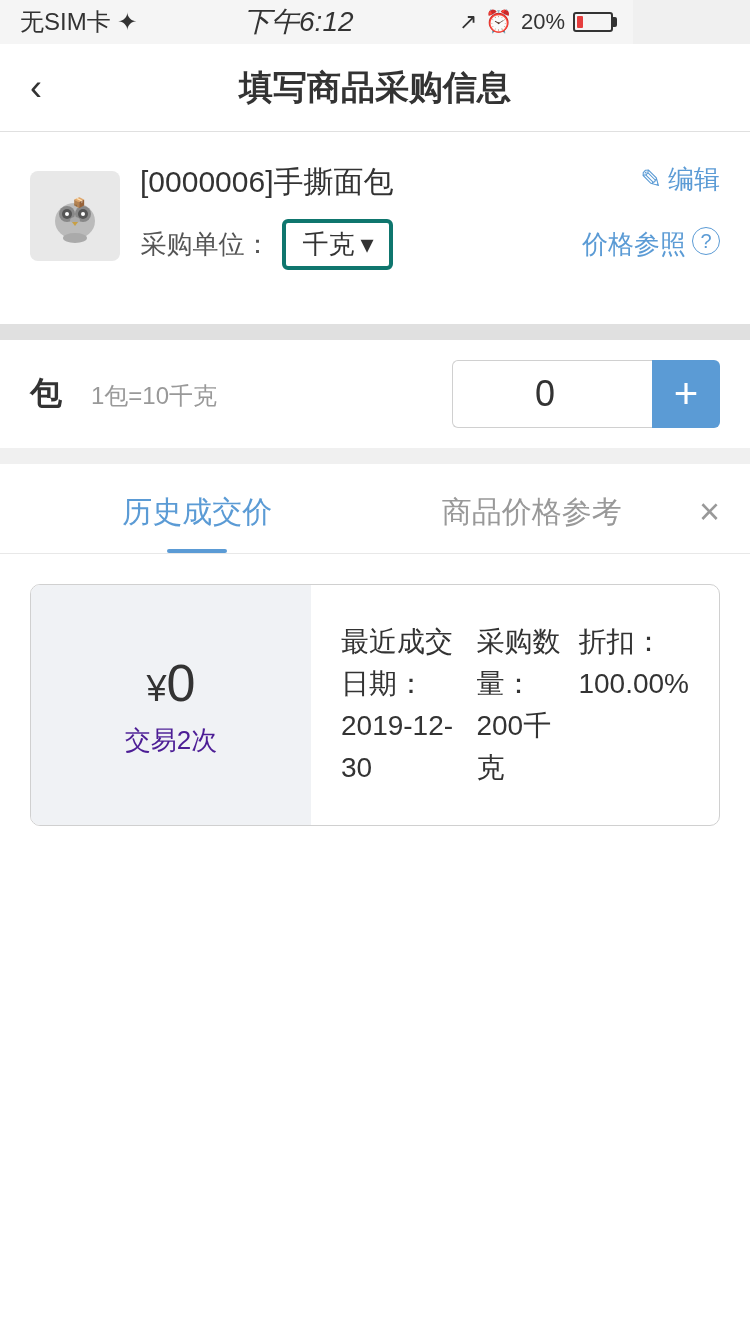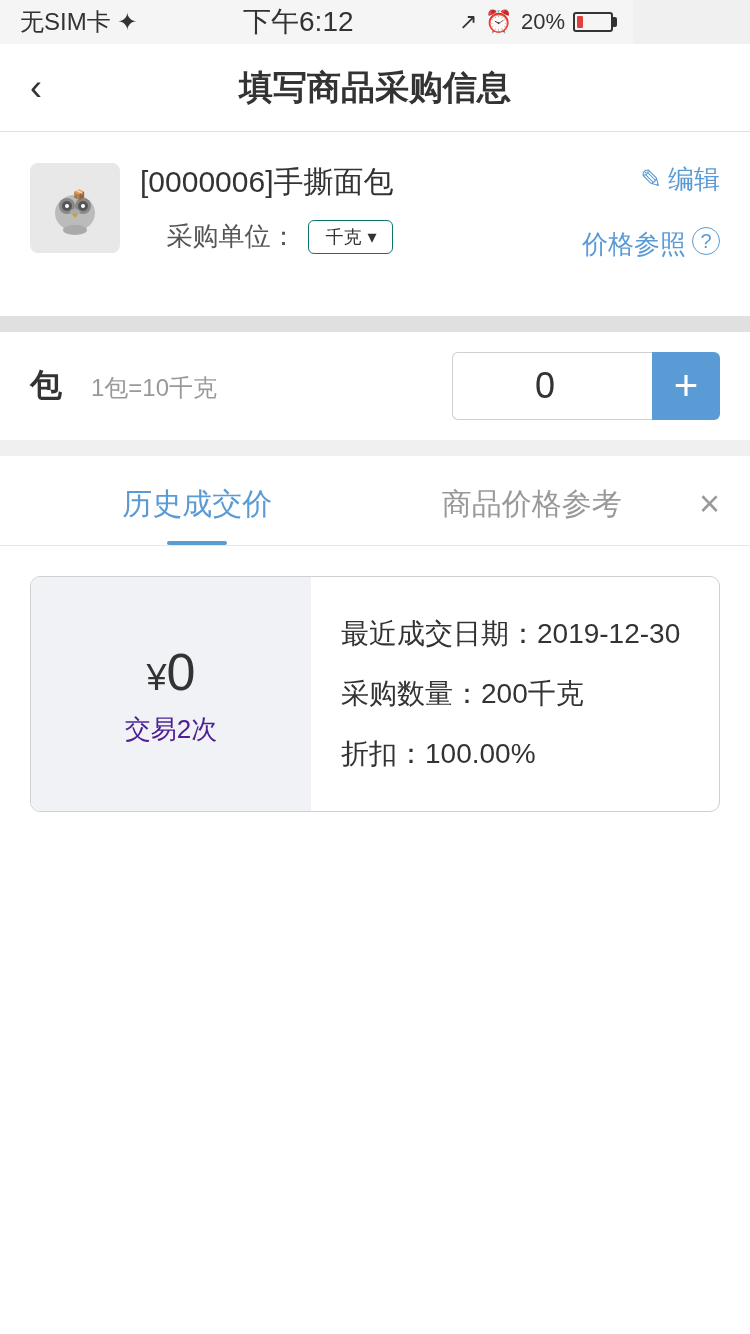--- a/index.html
+++ b/index.html
@@ -19,21 +19,21 @@
       height: 44px;
       background: #f5f5f5;
       display: flex;
       align-items: center;
       justify-content: space-between;
       padding: 0 20px;
       font-size: 24px;
       color: #333;
     }
     .status-left { display: flex; align-items: center; gap: 8px; }
-    .status-center { font-size: 28px; font-weight: 500; }
+    .status-center { font-size: 28px; font-weight: 500; font-style: italic; }
     .status-right { display: flex; align-items: center; gap: 8px; font-size: 22px; }
     .battery {
       width: 40px;
       height: 20px;
       border: 2px solid #333;
       border-radius: 3px;
       position: relative;
       display: inline-flex;
       align-items: center;
       padding: 2px;
@@ -126,24 +126,24 @@
       margin-bottom: 16px;
     }
     .product-unit-row {
       display: flex;
       align-items: center;
       gap: 12px;
       font-size: 26px;
       color: #555;
     }
     .unit-dropdown {
-      border: 1px solid #0f766e;
+      border: 4px solid #0f766e;
       border-radius: 6px;
       padding: 4px 16px;
-      font-size: 18px;
+      font-size: 26px;
       color: #333;
       display: inline-flex;
       align-items: center;
       gap: 6px;
       background: #fff;
     }
     .edit-btn {
       font-size: 26px;
       color: #5b9bd5;
       display: flex;
@@ -294,21 +294,21 @@
       font-size: 36px;
     }
     .card-trades {
       font-size: 26px;
       color: #4c1d95;
     }
     .card-right {
       flex: 1;
       padding: 36px 30px;
       display: flex;
-      flex-direction: column;
+      flex-direction: row;
       gap: 18px;
     }
     .card-detail-row {
       font-size: 28px;
       color: #333;
       line-height: 1.5;
     }
 
     
     .bottom-area {

